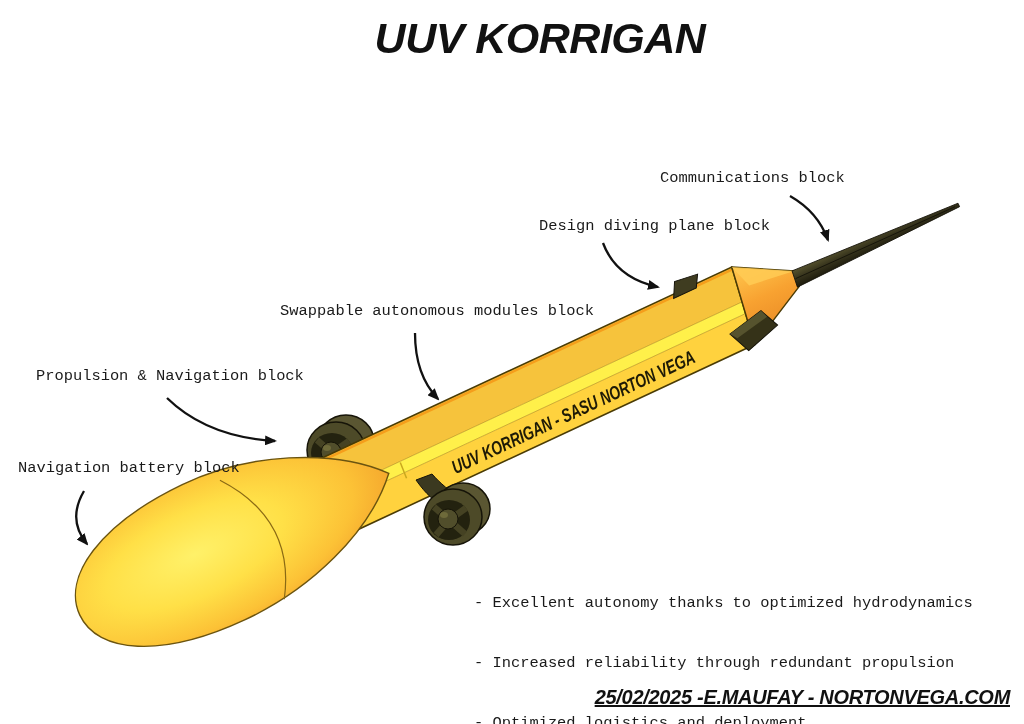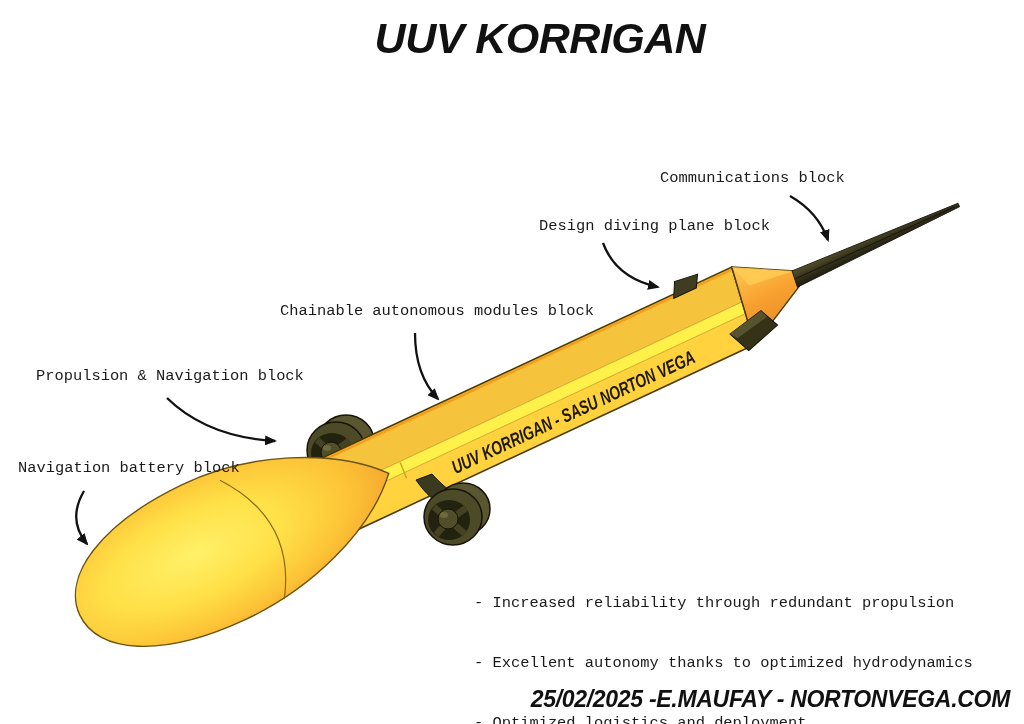--- a/index.html
+++ b/index.html
@@ -8,22 +8,22 @@
   .stage{position:absolute;left:0;top:0;width:1024px;height:724px;}
   .hdr{position:absolute;top:10px;left:0;width:1024px;text-align:center;margin-left:28px;}
   .title{font-size:43px;line-height:57px;font-weight:bold;font-style:italic;
          letter-spacing:-0.5px;white-space:pre;}
   .subtitle{font-size:18px;line-height:24px;margin-top:3px;}
   .lbl{position:absolute;font-family:"Liberation Mono","DejaVu Sans Mono",monospace;
        font-size:15.4px;line-height:19px;color:#1a1a1a;white-space:pre;text-align:center;}
   .feat{position:absolute;left:474px;top:553px;
         font-family:"Liberation Mono","DejaVu Sans Mono",monospace;
         font-size:15.4px;line-height:20px;color:#1a1a1a;white-space:pre;}
-  .foot{position:absolute;top:686px;right:14px;font-size:23px;font-weight:bold;
-        font-style:italic;letter-spacing:-0.3px;white-space:pre;}
+  .foot{position:absolute;top:686px;right:14px;font-size:20px;font-weight:bold;
+        font-style:italic;letter-spacing:-0.3px;white-space:pre;text-decoration:underline;}
 </style>
 </head>
 <body>
 
 <svg class="stage" viewBox="0 0 1024 724">
   <defs>
     <radialGradient id="noseG" cx="38%" cy="46%" r="74%">
       <stop offset="0%" stop-color="#FFF169"></stop>
       <stop offset="38%" stop-color="#FFE047"></stop>
       <stop offset="68%" stop-color="#FCC236"></stop>
@@ -106,25 +106,25 @@
     <path d="M84,491 Q67,520 87,544" marker-end="url(#ah)"></path>
   </g>
 </svg>
 
 <div class="hdr">
   <div class="title">UUV KORRIGAN</div>
 </div>
 
 <div class="lbl" style="left:660px;top:169px">Communications block</div>
 <div class="lbl" style="left:539px;top:217px">Design diving plane block</div>
-<div class="lbl" style="left:280px;top:302px">Chainable autonomous modules block</div>
+<div class="lbl" style="left:280px;top:302px">Swappable autonomous modules block</div>
 <div class="lbl" style="left:36px;top:367px">Propulsion &amp; Navigation block</div>
 <div class="lbl" style="left:18px;top:459px">Navigation battery block</div>
 
 <div class="feat">
+  <div>- Excellent autonomy thanks to optimized hydrodynamics</div>
   <div>- Increased reliability through redundant propulsion</div>
-  <div>- Excellent autonomy thanks to optimized hydrodynamics</div>
   <div>- Optimized logistics and deployment</div>
   
   
 </div>
 
 <div class="foot">25/02/2025 -E.MAUFAY - NORTONVEGA.COM</div>
 
 </body></html>

